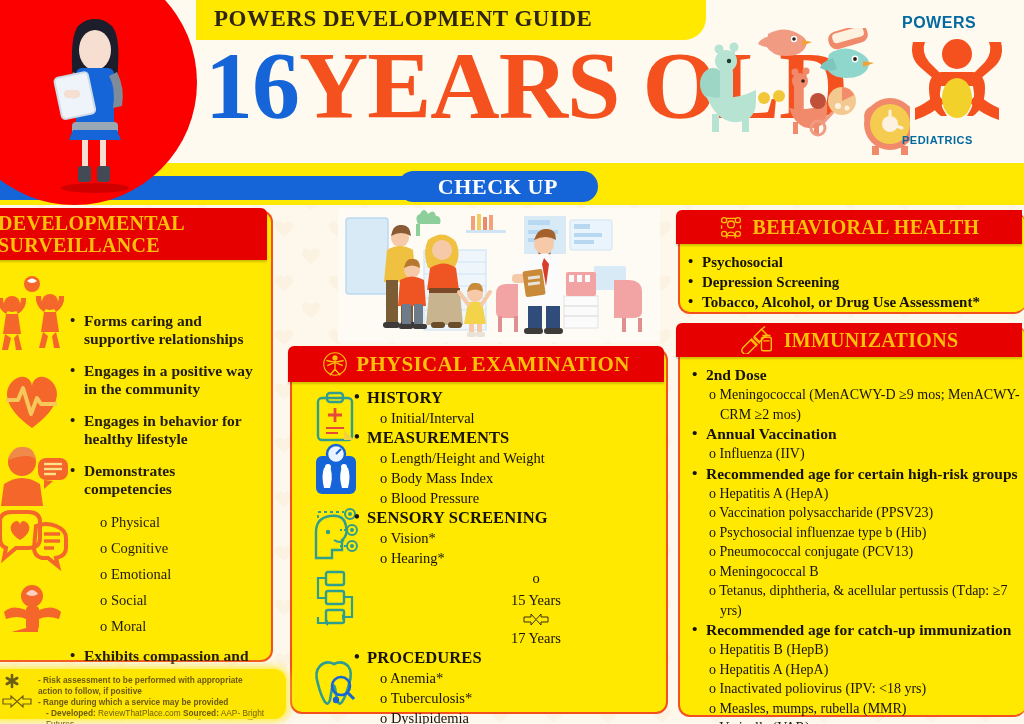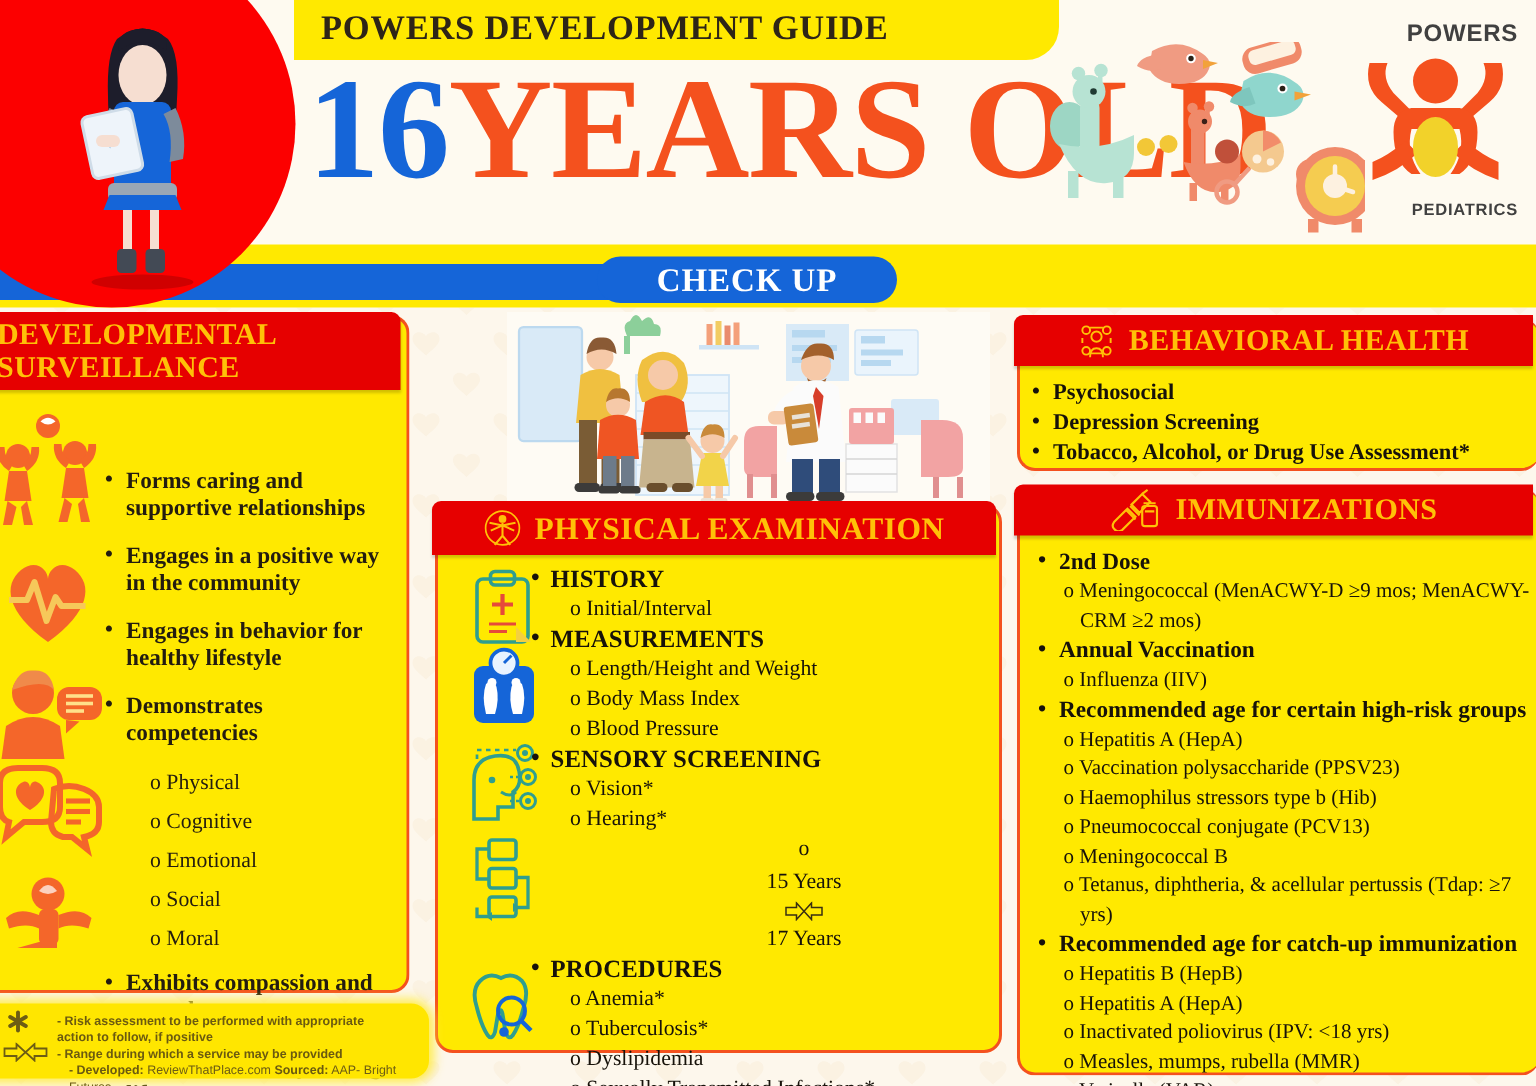--- a/index.html
+++ b/index.html
@@ -61,22 +61,22 @@
   .age-txt { color:#f4511e;margin-top:47px; }
 
   .red-circle {
     position:absolute; left:-48px; top:-40px; width:245px; height:245px;
     background:#fc0000; border-radius:50%;
   }
 
   
   .logo { position:absolute; right:12px; top:14px; width:110px; height:132px; }
   .logo-top, .logo-bottom {
-    position:absolute; left:0; width:110px; text-align:right;
-    color:#404040; font-family:"Liberation Sans", sans-serif;
+    position:absolute; left:0; width:110px; text-align:left;
+    color:#0369a1; font-family:"Liberation Sans", sans-serif;
     font-weight:bold;
   }
   .logo-top { top:0; font-size:16px; letter-spacing:.5px; }
   .logo-bottom { bottom:0; font-size:11px; letter-spacing:.5px; }
 
   
   .panel {
     position:absolute;
     background:#ffe900;
     border:2px solid #f4511e;
@@ -120,21 +120,21 @@
   }
   .ds-sub {
     padding-left:30px; margin-bottom:9px;
     font-family:"Liberation Serif", serif;
     font-weight:normal; font-size:14.5px; color:#231c10;
   }
   .ds-sub:before { content:"o  "; }
 
   
   #physexam {
-    left:290px; top:336px; width:378px; height:366px;
+    left:290px; top:348px; width:378px; height:366px;
   }
   #physexam .panel-head {
     position:absolute; left:-4px; top:-4px; width:376px; height:36px;
     border-radius:6px 6px 0 0;
     justify-content:center;
     font-size:21px; letter-spacing:.3px;
   }
   #pe-body { position:absolute; left:0; top:36px; width:378px; bottom:4px; }
   .pe-icons { position:absolute; left:18px; top:4px; width:52px; }
   .pe-rows { position:absolute; left:62px; top:2px; width:312px; }
@@ -680,21 +680,21 @@
     <div id="immun-body">
       <div class="im-head">2nd Dose</div>
       <div class="im-sub">Meningococcal (MenACWY-D ≥9 mos; MenACWY-CRM ≥2 mos)</div>
 
       <div class="im-head">Annual Vaccination</div>
       <div class="im-sub">Influenza (IIV)</div>
 
       <div class="im-head">Recommended age for certain high-risk groups</div>
       <div class="im-sub">Hepatitis A (HepA)</div>
       <div class="im-sub">Vaccination polysaccharide (PPSV23)</div>
-      <div class="im-sub">Haemophilus stressors type b (Hib)</div>
+      <div class="im-sub">Psychosocial influenzae type b (Hib)</div>
       <div class="im-sub">Pneumococcal conjugate (PCV13)</div>
       <div class="im-sub">Meningococcal B</div>
       <div class="im-sub">Tetanus, diphtheria, &amp; acellular pertussis (Tdap: ≥7 yrs)</div>
 
       <div class="im-head">Recommended age for catch-up immunization</div>
       <div class="im-sub">Hepatitis B (HepB)</div>
       <div class="im-sub">Hepatitis A (HepA)</div>
       <div class="im-sub">Inactivated poliovirus (IPV: &lt;18 yrs)</div>
       <div class="im-sub">Measles, mumps, rubella (MMR)</div>
       <div class="im-sub">Varicella (VAR)</div>

